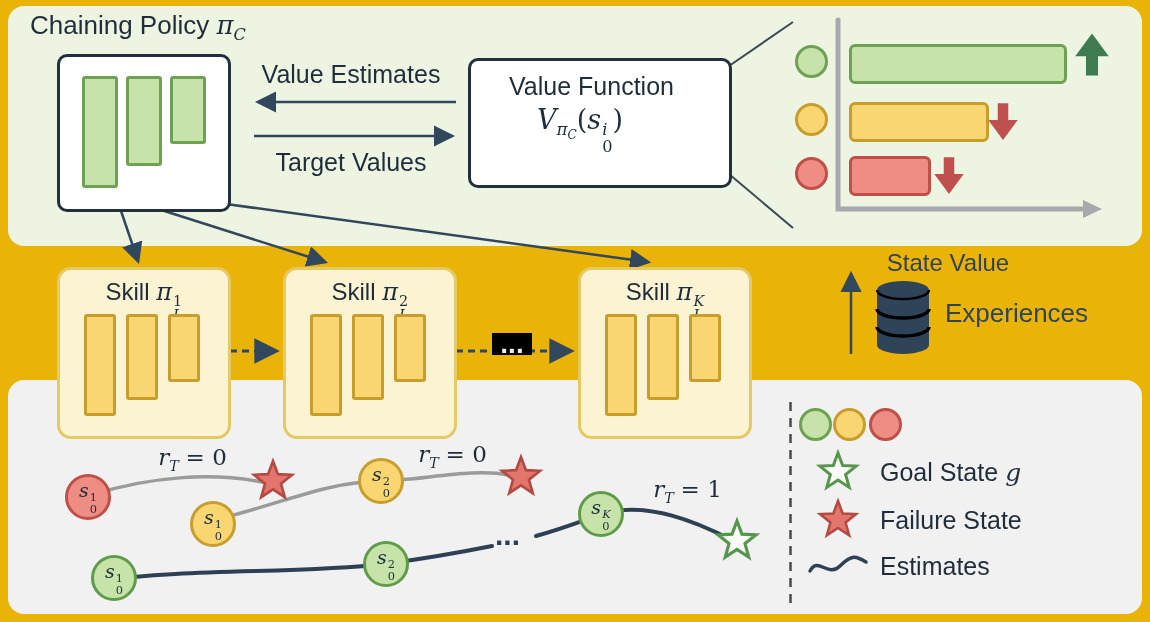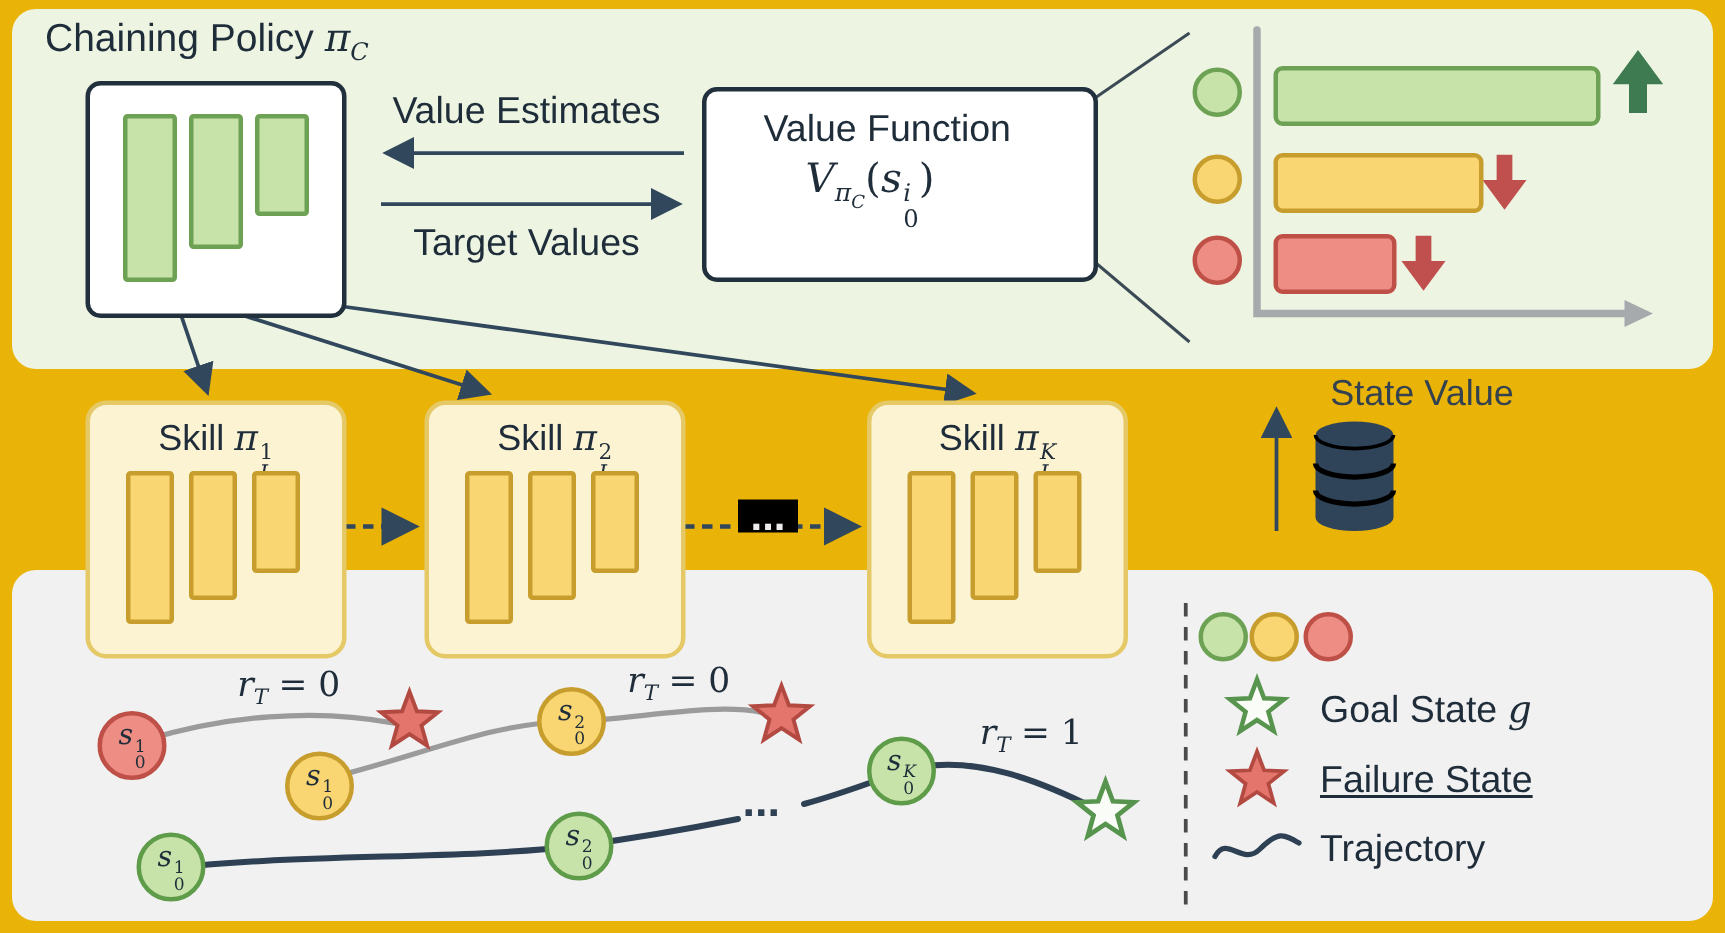--- a/index.html
+++ b/index.html
@@ -164,20 +164,21 @@
           <span class="t it">K</span>
           <span class="b it">L</span>
         </span></span>
   </div>
   <div class="vbar yellow" style="left:605px;top:314px;width:26px;height:96px;"></div>
   <div class="vbar yellow" style="left:647px;top:314px;width:26px;height:80px;"></div>
   <div class="vbar yellow" style="left:689px;top:314px;width:26px;height:62px;"></div>
 
   <div class="lbl ctr dots-skill" style="left:492px;top:333px;width:40px;">...</div>
 
+  <div class="lbl exp" style="left:945px;top:298px;">Experiences</div>
 
   <div class="lbl rT ctr math" style="left:135px;top:444px;width:115px;">
     <span class="it">r</span><sub class="it">T</sub><span class="eq">= 0</span>
   </div>
   <div class="lbl rT ctr math" style="left:395px;top:441px;width:115px;">
     <span class="it">r</span><sub class="it">T</sub><span class="eq">= 0</span>
   </div>
   <div class="lbl rT ctr math" style="left:630px;top:476px;width:115px;">
     <span class="it">r</span><sub class="it">T</sub><span class="eq">= 1</span>
   </div>
@@ -221,16 +222,16 @@
         </span></span>
   </div>
 
   <div class="dot green" style="left:799px;top:408px;width:27px;height:27px;"></div>
   <div class="dot yellow" style="left:833px;top:408px;width:27px;height:27px;"></div>
   <div class="dot red" style="left:869px;top:408px;width:27px;height:27px;"></div>
 
   <div class="lbl h25" style="left:880px;top:458px;">
     <span class="gap">Goal State</span><span class="math it">g</span>
   </div>
-  <div class="lbl h25" style="left:880px;top:506px;text-decoration:underline;">Failure State</div>
-  <div class="lbl h25" style="left:880px;top:552px;">Trajectory</div>
+  <div class="lbl h25" style="left:880px;top:506px;">Failure State</div>
+  <div class="lbl h25" style="left:880px;top:552px;">Estimates</div>
 
 </div>
 
 </body></html>

